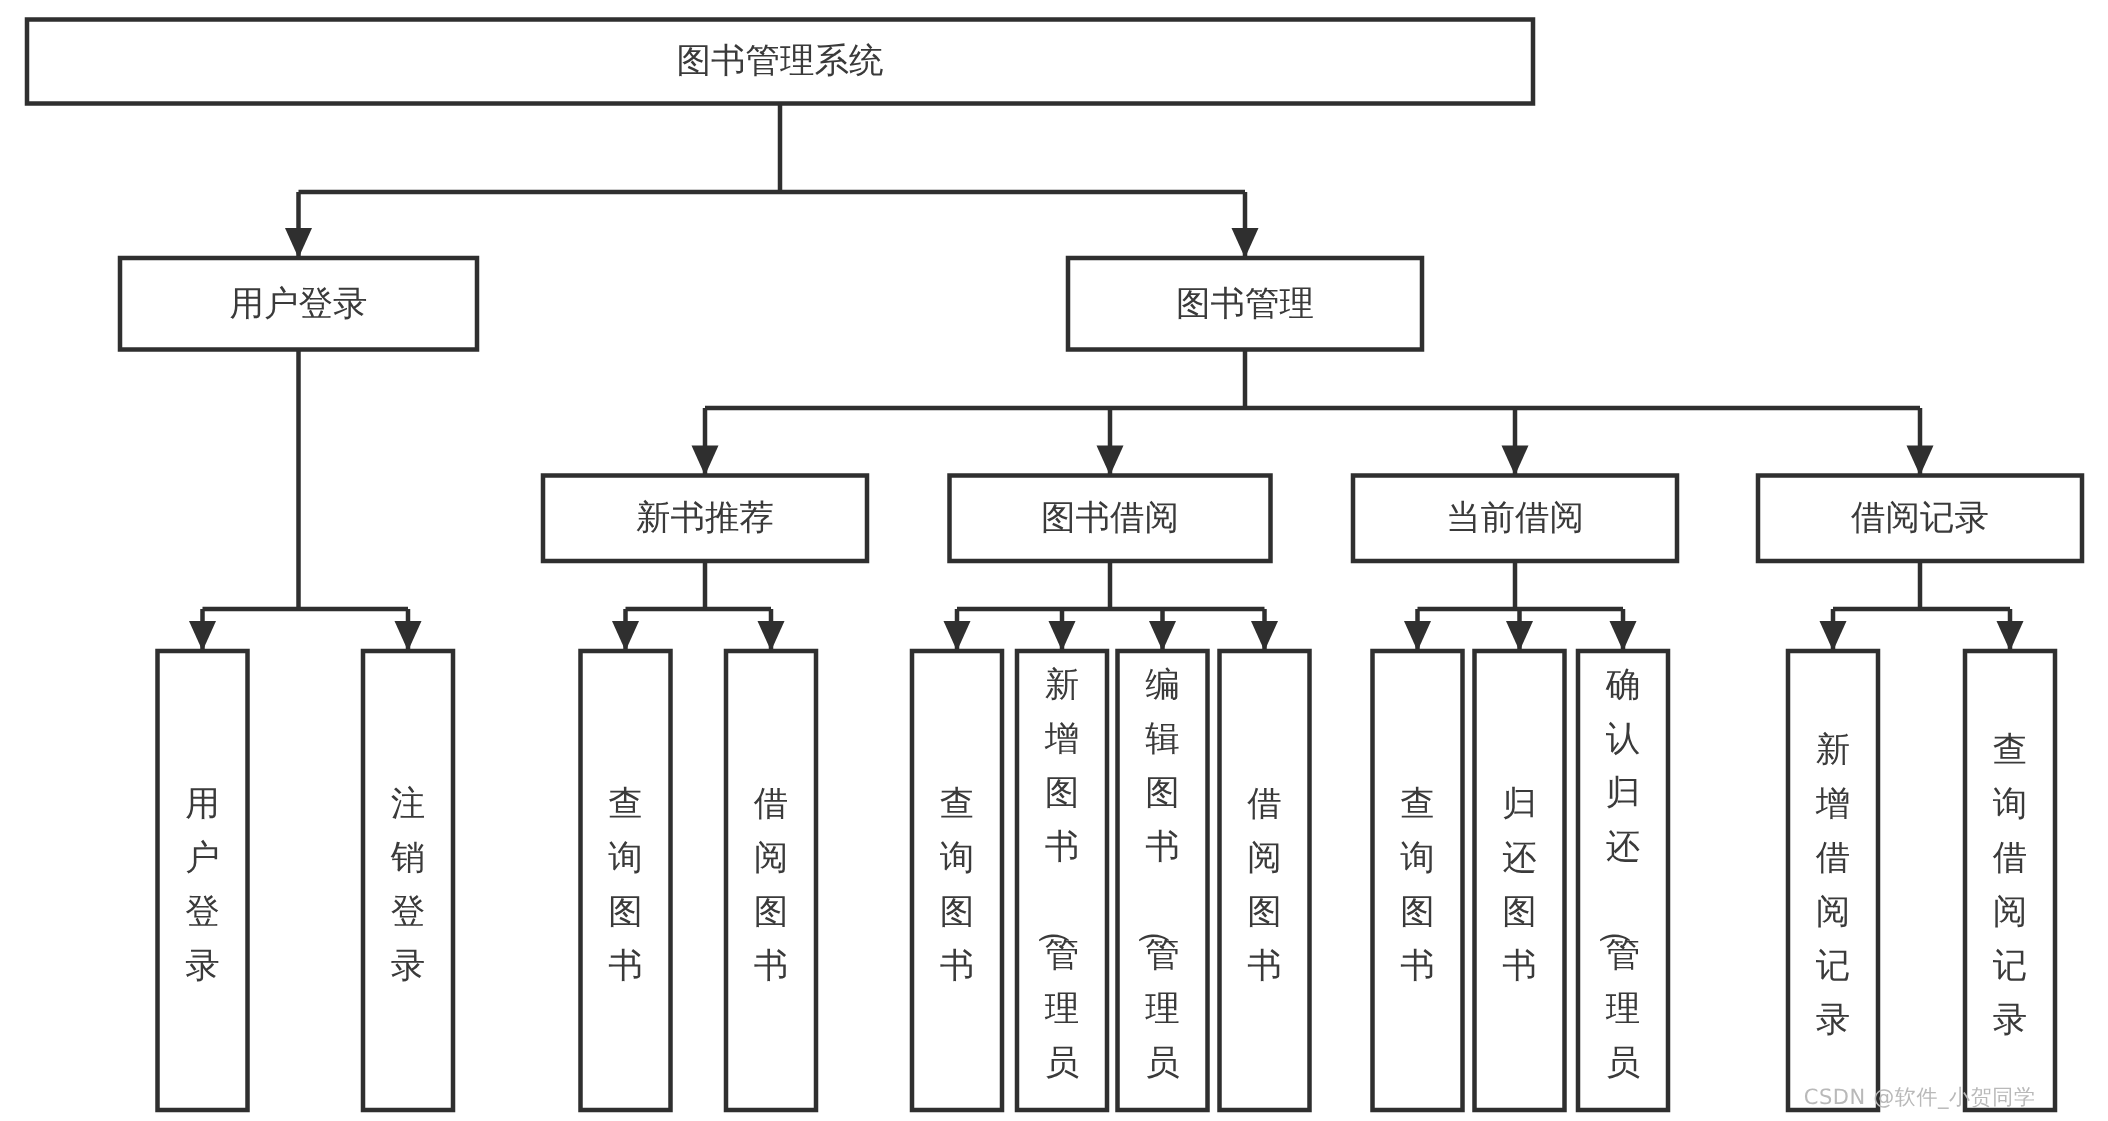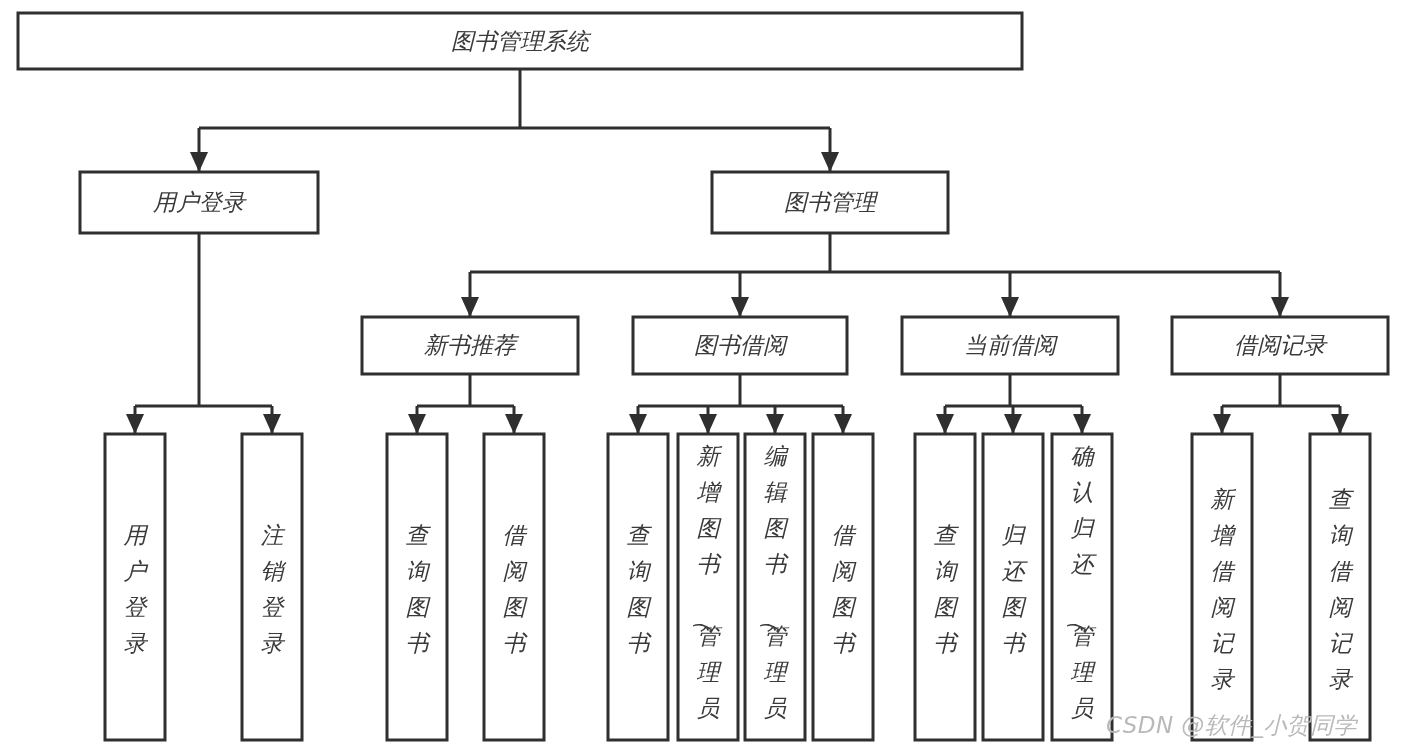--- a/index.html
+++ b/index.html
@@ -13,21 +13,20 @@
     font-family: "DejaVu Sans", "Liberation Sans", sans-serif;
     overflow: hidden;
     position: relative;
   }
   #diagram-root {
     position: absolute;
     left: 0;
     top: 0;
     width: 1369px;
     height: 747px;
-    font-style: italic;
   }
   svg.diagram {
     display: block;
     width: 1405px;
     height: 747px;
   }
   .node-rect {
     fill: #ffffff;
     stroke: #2f2f2f;
     stroke-width: 3;
@@ -56,21 +55,21 @@
     fill: #3a3a3a;
     font-family: "DejaVu Sans", "Liberation Sans", sans-serif;
     font-size: 23px;
     text-anchor: middle;
   }
   .watermark {
     position: absolute;
     right: 12px;
     bottom: 6px;
     font-family: "DejaVu Sans", "Liberation Sans", sans-serif;
-    font-size: 23px;
+    font-size: 14px;
     color: #b9b9b9;
     letter-spacing: 0.4px;
     white-space: nowrap;
     pointer-events: none;
   }
 </style>
 </head>
 <body>
 
 <div id="diagram-root">

